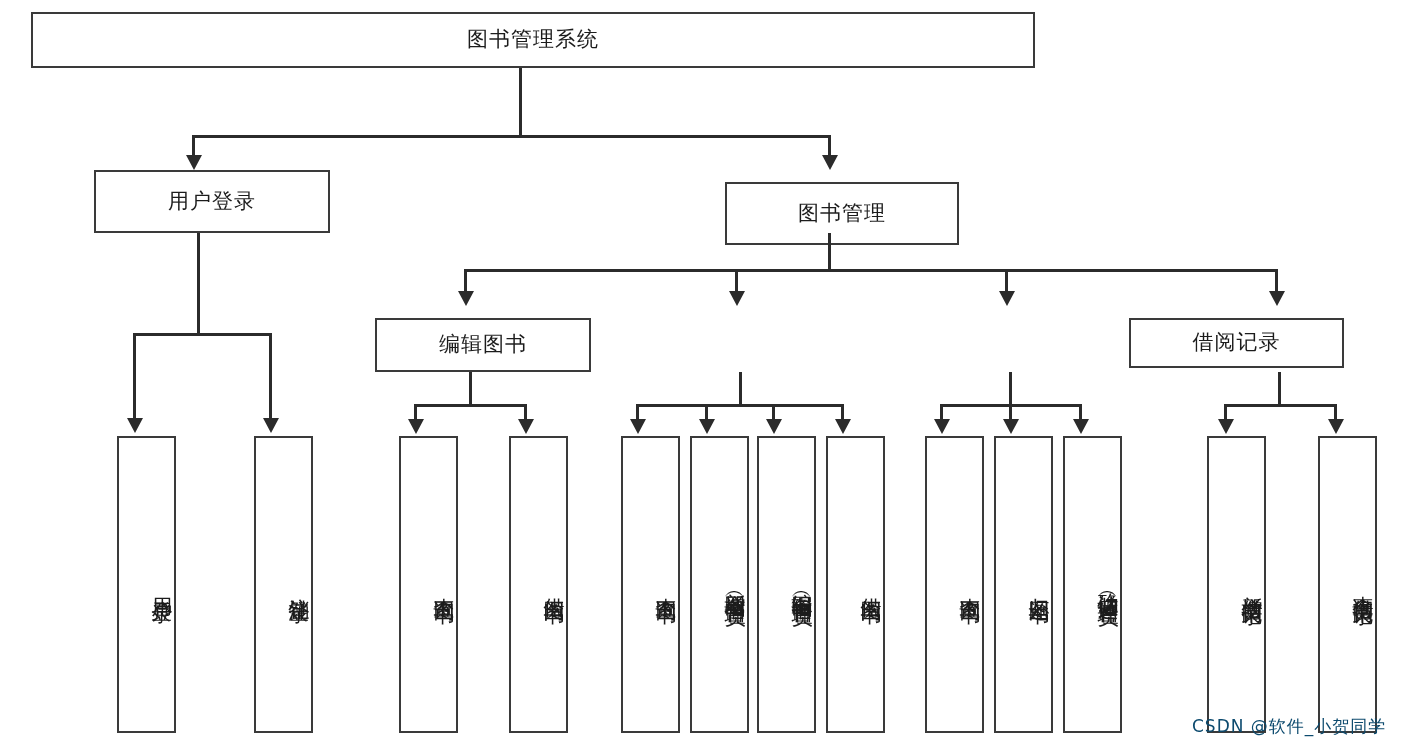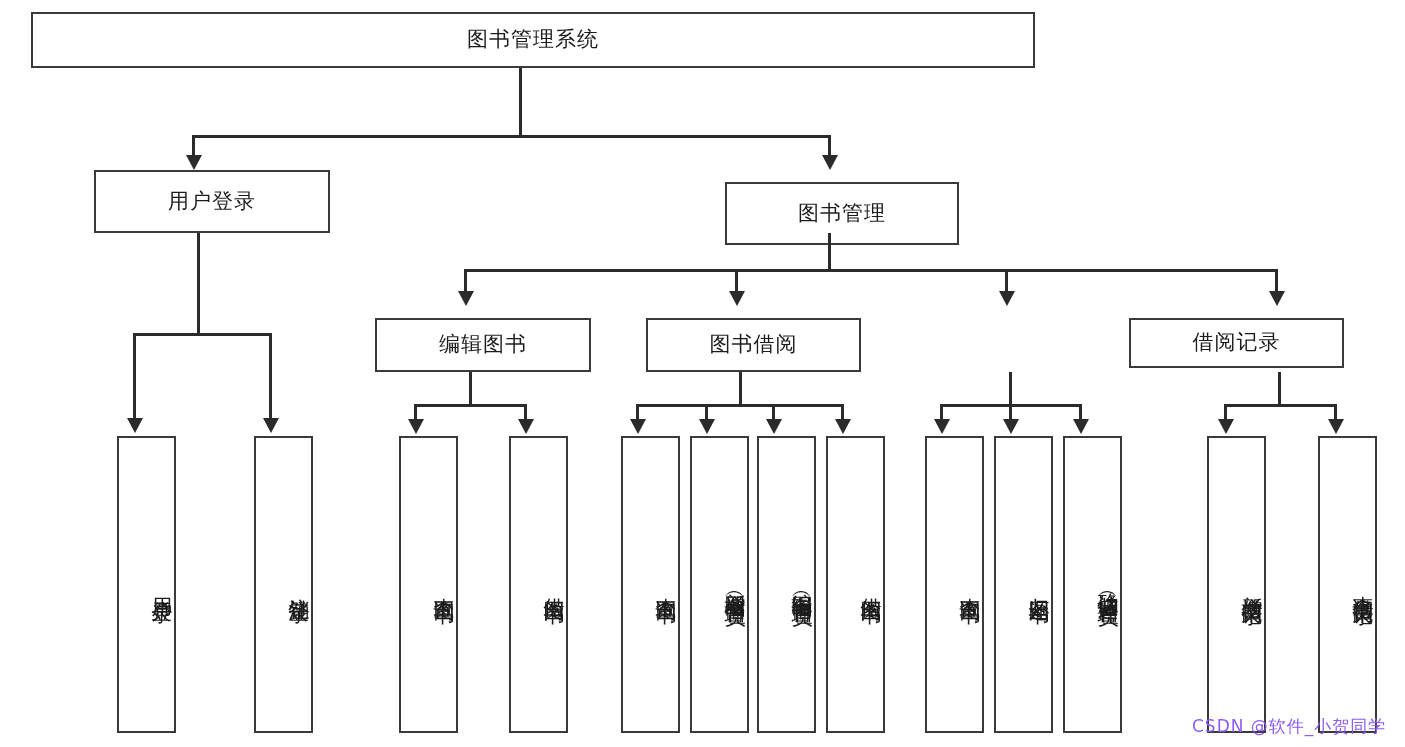--- a/index.html
+++ b/index.html
@@ -64,21 +64,21 @@
     position: absolute;
     width: 0;
     height: 0;
     border-left: 8px solid transparent;
     border-right: 8px solid transparent;
     border-top: 15px solid #2b2b2b;
   }
   .watermark {
     position: absolute;
     font-size: 17px;
-    color: #8b5cf6;
+    color: #0c4a6e;
     letter-spacing: 1px;
     white-space: nowrap;
     user-select: none;
   }
 </style>
 </head>
 <body>
 
 <div id="canvas">
 
@@ -110,21 +110,20 @@
   <div class="edge v" style="left:464px; top:269px; width:3px; height:26px;"></div>
   <div class="arrow" style="left:458px; top:291px;"></div>
   <div class="edge v" style="left:735px; top:269px; width:3px; height:26px;"></div>
   <div class="arrow" style="left:729px; top:291px;"></div>
   <div class="edge v" style="left:1005px; top:269px; width:3px; height:26px;"></div>
   <div class="arrow" style="left:999px; top:291px;"></div>
   <div class="edge v" style="left:1275px; top:269px; width:3px; height:26px;"></div>
   <div class="arrow" style="left:1269px; top:291px;"></div>
 
   <div class="node horiz" style="left:362px; top:318px; width:216px; height:54px;">编辑图书</div>
-  <div class="node horiz" style="left:633px; top:318px; width:215px; height:54px;">图书借阅</div>
   <div class="node horiz" style="left:1116px; top:318px; width:215px; height:50px;">借阅记录</div>
 
   <div class="edge v" style="left:469px; top:372px; width:3px; height:34px;"></div>
   <div class="edge h" style="left:414px; top:404px; width:113px; height:3px;"></div>
   <div class="edge v" style="left:414px; top:404px; width:3px; height:18px;"></div>
   <div class="arrow" style="left:408px; top:419px;"></div>
   <div class="edge v" style="left:524px; top:404px; width:3px; height:18px;"></div>
   <div class="arrow" style="left:518px; top:419px;"></div>
 
   <div class="edge v" style="left:739px; top:372px; width:3px; height:34px;"></div>

